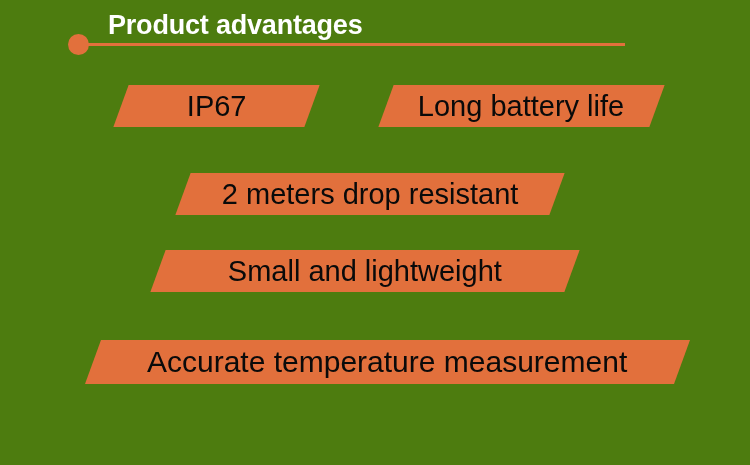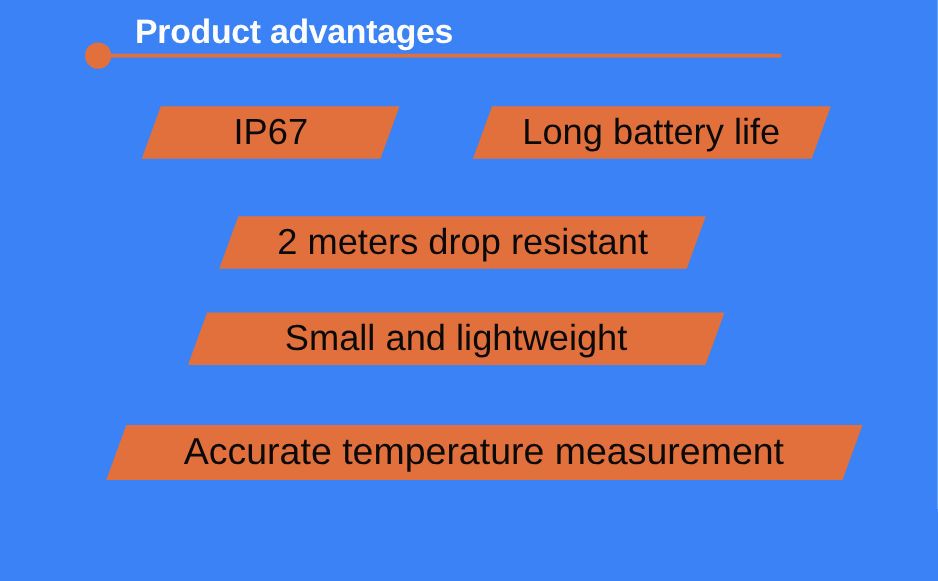--- a/index.html
+++ b/index.html
@@ -9,21 +9,21 @@
   body {
     width: 750px;
     height: 465px;
     overflow: hidden;
     font-family: "Liberation Sans", sans-serif;
   }
   #slide {
     position: relative;
     width: 750px;
     height: 465px;
-    background: #3b82f6;
+    background: #4d7c0f;
     overflow: hidden;
   }
 
   
   #header {
     position: absolute;
     left: 0;
     top: 0;
     width: 750px;
     height: 70px;

